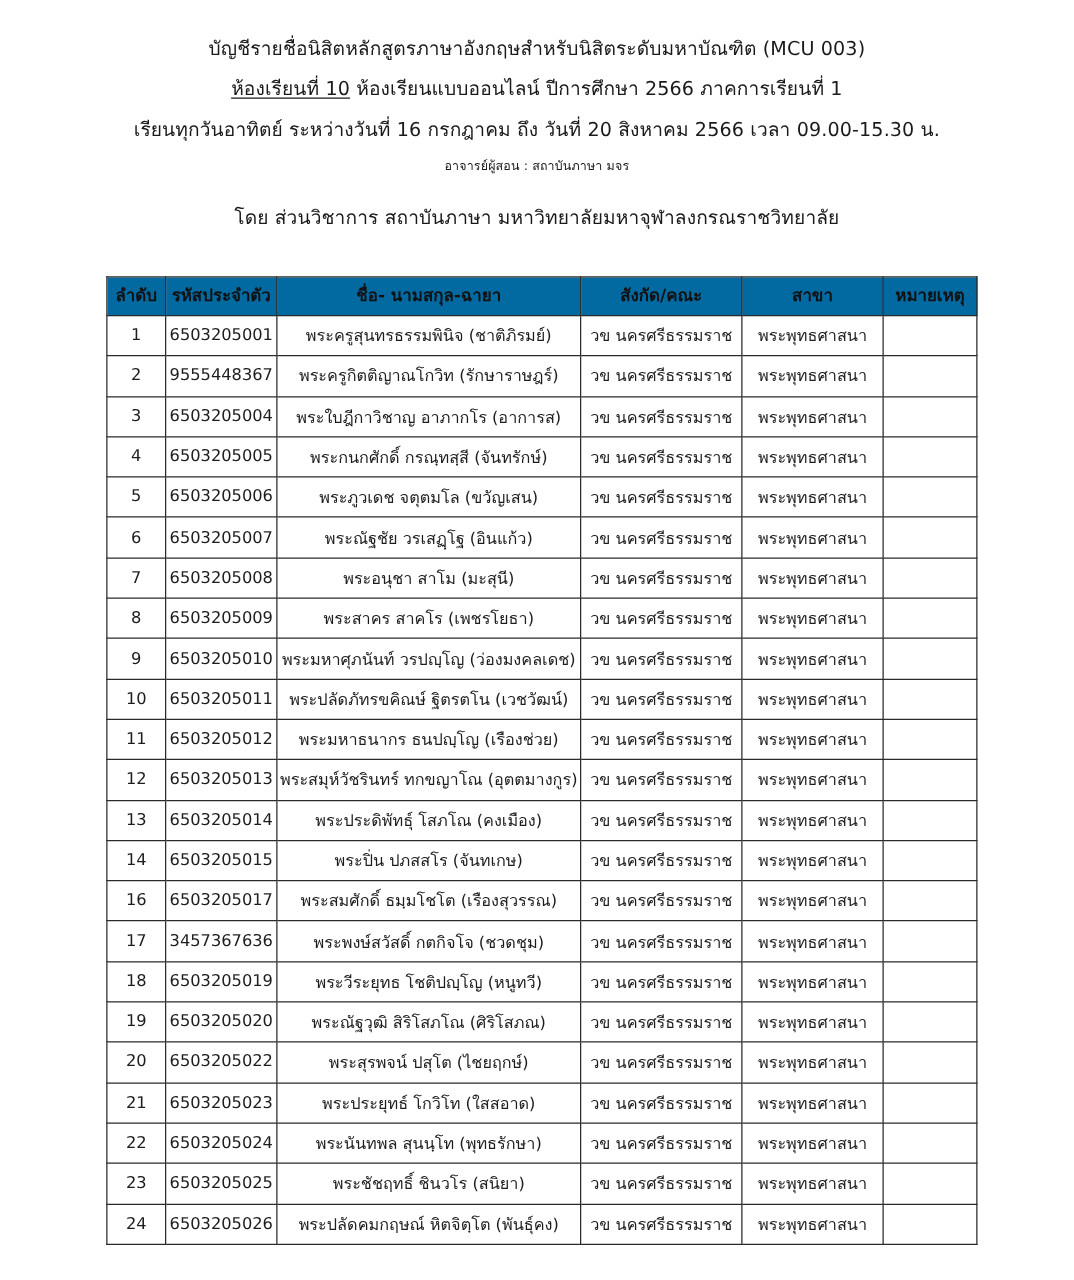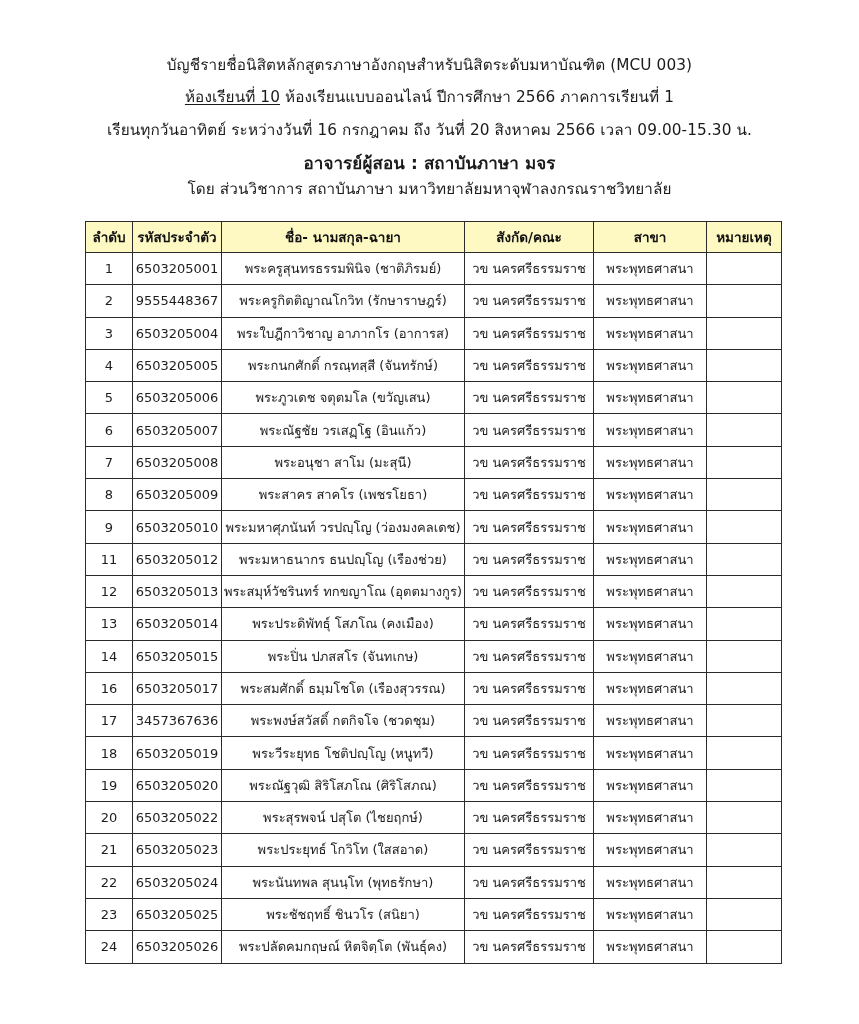--- a/index.html
+++ b/index.html
@@ -19,34 +19,34 @@
   .page {
     width: 859px;
     height: 1024px;
     box-sizing: border-box;
     padding: 0;
     position: relative;
   }
 
   
   .heading {
-    padding-top: 58px;
+    padding-top: 32px;
     text-align: center;
   }
   .heading .line {
     font-size: 15.5px;
     line-height: 1;
     margin: 0 0 17px 0;
     white-space: nowrap;
     letter-spacing: 0.1px;
   }
   .heading .line.l1 { font-size: 15.3px; }
   .heading .line.l2 { font-size: 15.3px; }
   .heading .line.l3 { font-size: 15.3px; margin-top: 12px; }
-  .heading .line.l4 { font-size: 17px; margin-bottom: 10px; font-weight: bold;}
+  .heading .line.l4 { font-size: 10px; margin-bottom: 28px;}
   .heading .line.l5 { font-size: 15.3px; margin-bottom: 0; }
   .underlined {
     text-decoration: underline;
     text-underline-offset: 2px;
   }
 
   
   .table-wrap {
     position: absolute;
     left: 85px;
@@ -58,21 +58,21 @@
     width: 690px;
     table-layout: fixed;
   }
   table.roster th,
   table.roster td {
     border: 1px solid #2b2b2b;
     padding: 0;
     vertical-align: middle;
   }
   table.roster thead th {
-    background: #fef9c3;
+    background: #0369a1;
     height: 30px;
     font-weight: 700;
     font-size: 13.5px;
     text-align: center;
     color: #111;
     line-height: 1.1;
   }
   table.roster tbody td {
     height: 31.3px;
     font-size: 13px;
@@ -183,20 +183,28 @@
           </tr>
           <tr>
             <td class="c-no">9</td>
             <td class="c-id">6503205010</td>
             <td class="c-name">พระมหาศุภนันท์  วรปญฺโญ (ว่องมงคลเดช)</td>
             <td class="c-dept">วข นครศรีธรรมราช</td>
             <td class="c-major">พระพุทธศาสนา</td>
             <td class="c-note"></td>
           </tr>
           <tr>
+            <td class="c-no">10</td>
+            <td class="c-id">6503205011</td>
+            <td class="c-name">พระปลัดภัทรขคิณษ์ ฐิตรตโน (เวชวัฒน์)</td>
+            <td class="c-dept">วข นครศรีธรรมราช</td>
+            <td class="c-major">พระพุทธศาสนา</td>
+            <td class="c-note"></td>
+          </tr>
+          <tr>
             <td class="c-no">11</td>
             <td class="c-id">6503205012</td>
             <td class="c-name">พระมหาธนากร ธนปญฺโญ (เรืองช่วย)</td>
             <td class="c-dept">วข นครศรีธรรมราช</td>
             <td class="c-major">พระพุทธศาสนา</td>
             <td class="c-note"></td>
           </tr>
           <tr>
             <td class="c-no">12</td>
             <td class="c-id">6503205013</td>

